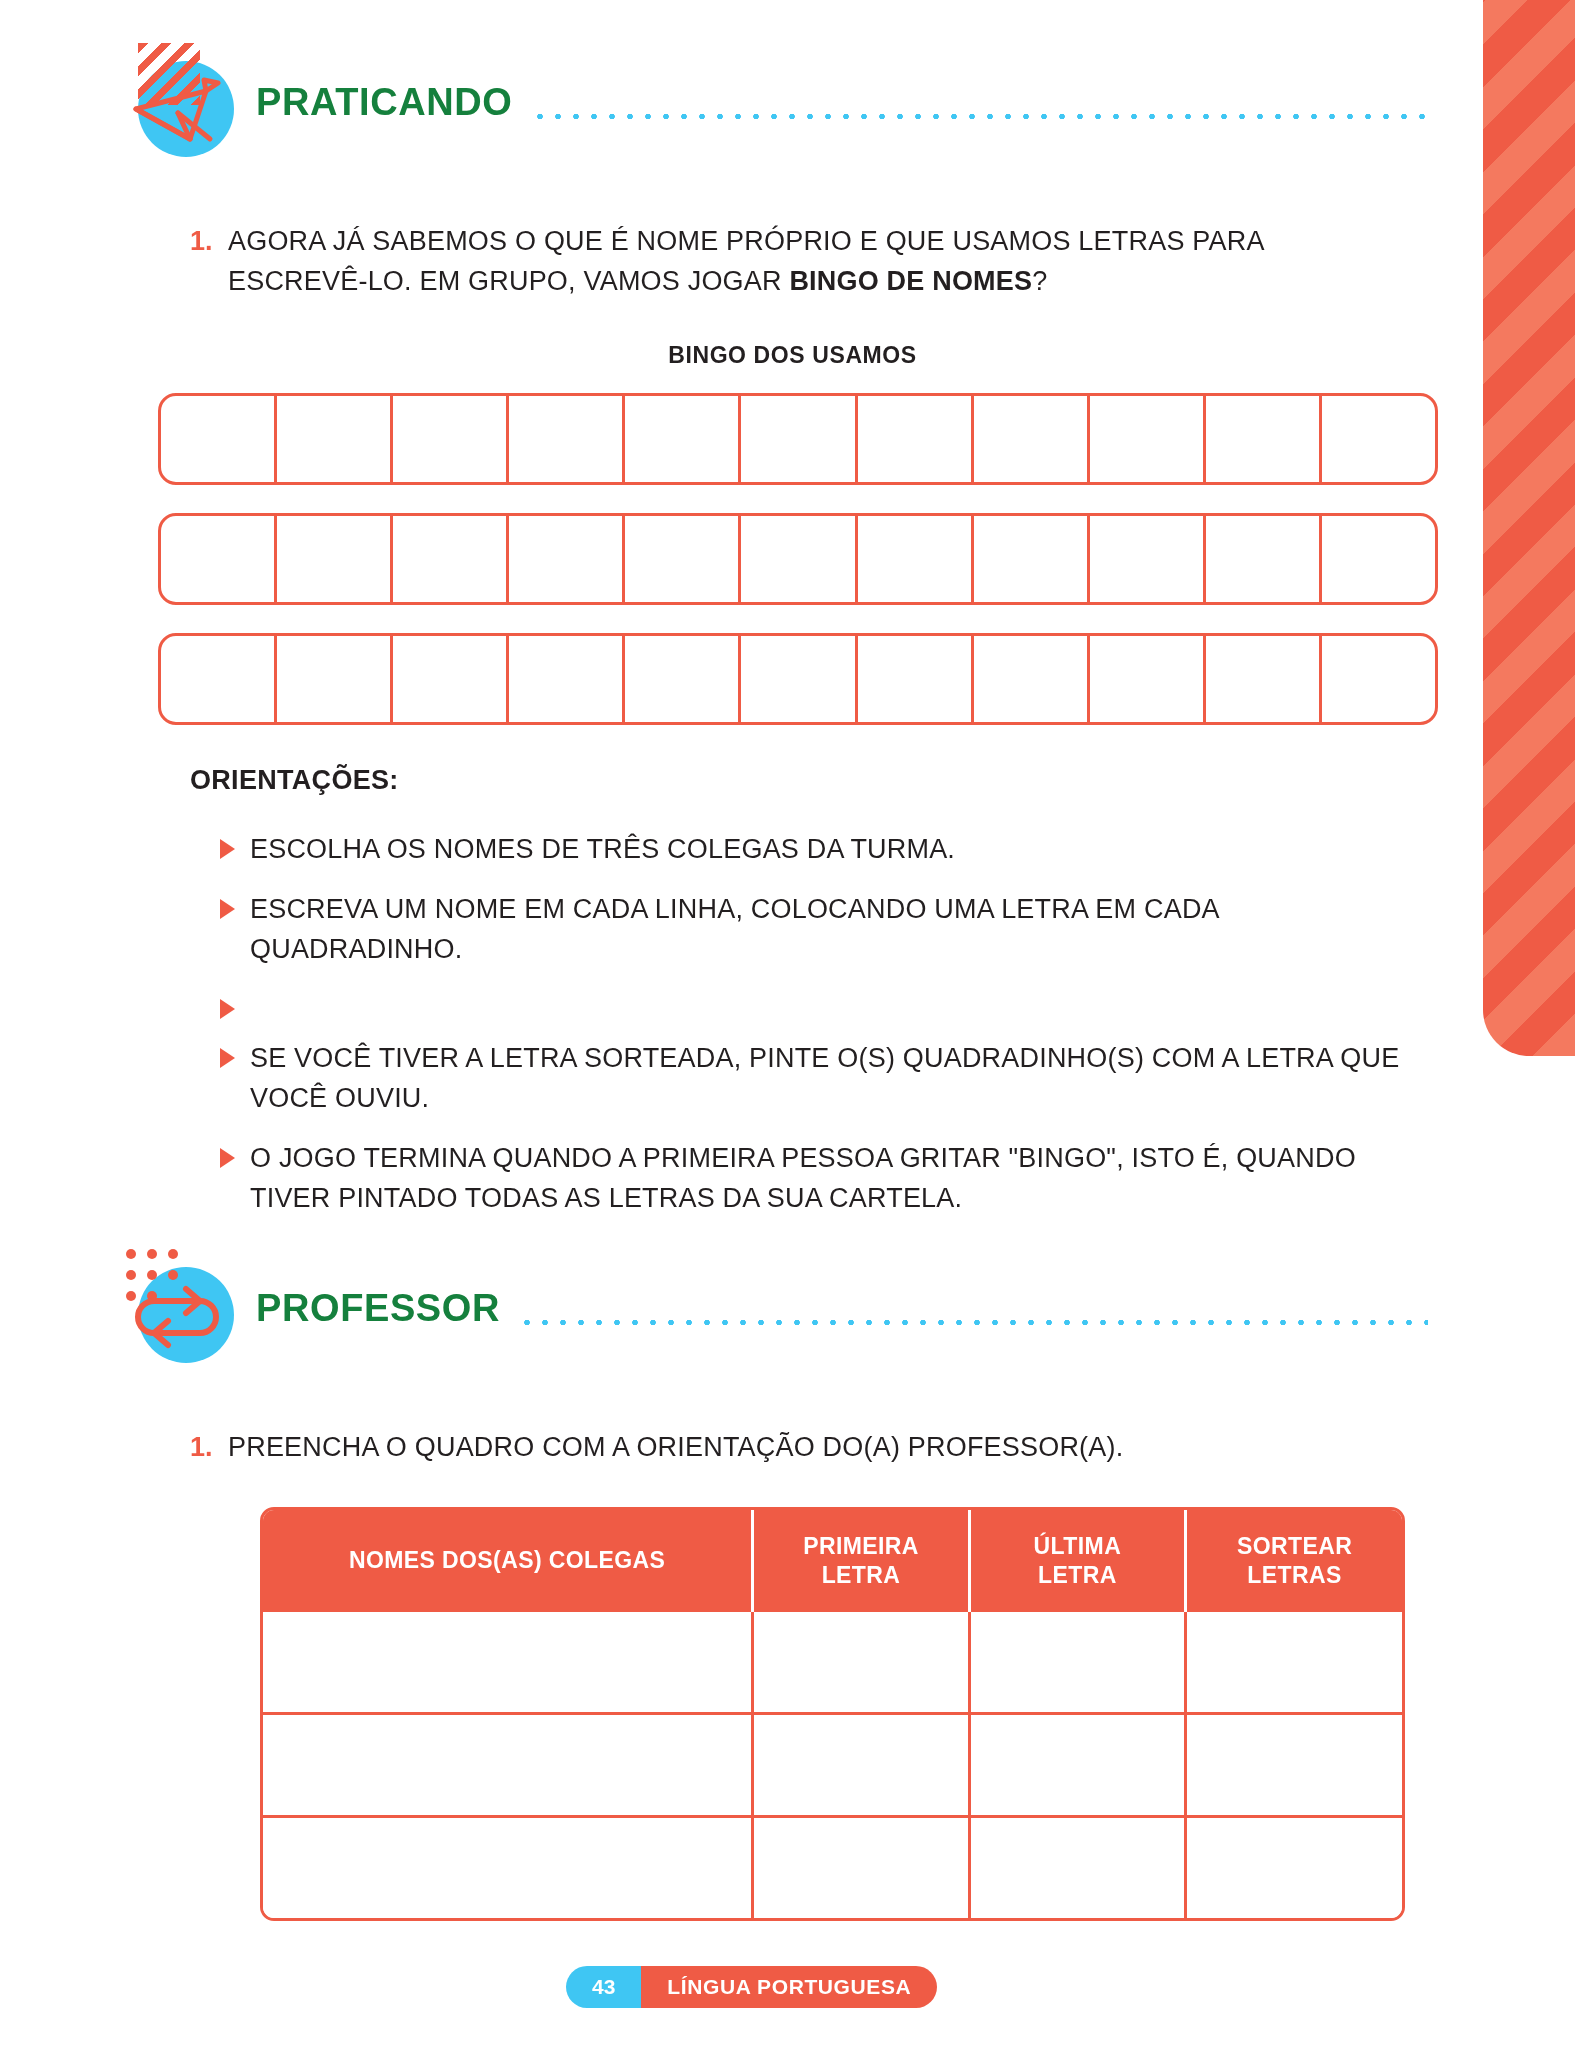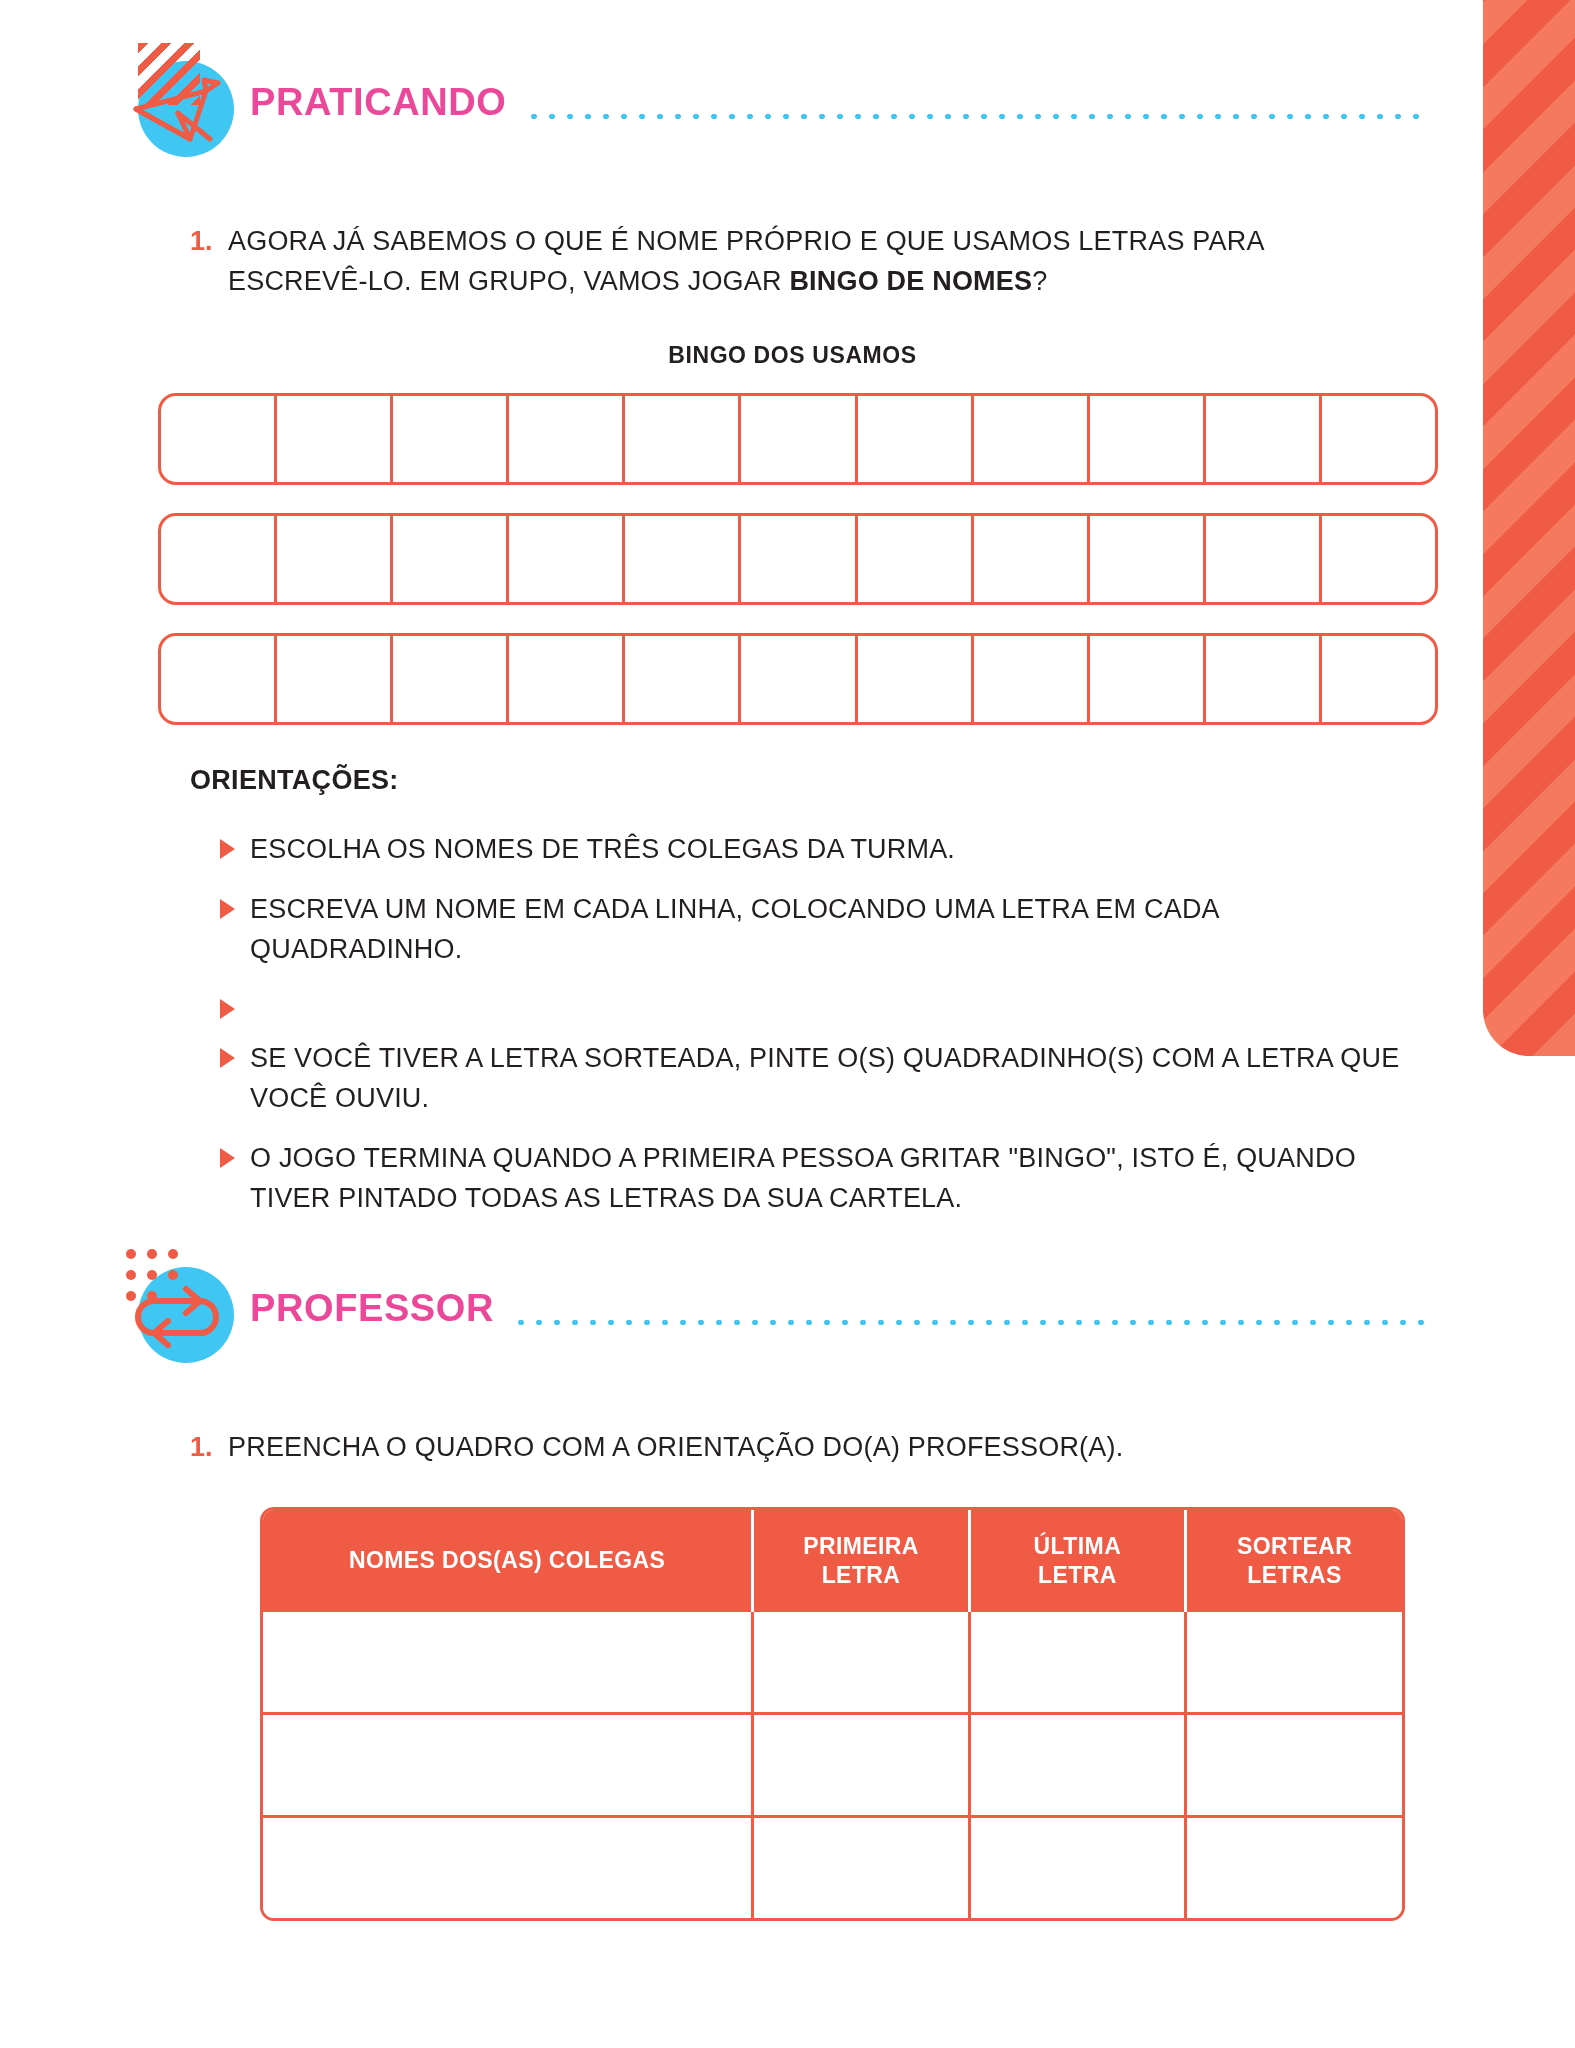--- a/index.html
+++ b/index.html
@@ -92,22 +92,22 @@
   .sh-icon {
     position: absolute;
     left: 0; top: 0;
     width: 118px;
     height: 118px;
   }
   .sh-title {
     font-size: 38px;
     font-weight: bold;
     letter-spacing: 0.6px;
-    color: #ec4899;
-    margin-left: 14px;
+    color: #15803d;
+    margin-left: 20px;
     white-space: nowrap;
   }
   .sh-dots {
     flex: 1 1 auto;
     height: 7px;
     margin-left: 18px;
     margin-top: 28px;
     background-image: radial-gradient(circle, #3fc6f3 2.6px, rgba(255,255,255,0) 3px);
     background-size: 18px 7px;
     background-repeat: repeat-x;
@@ -435,14 +435,18 @@
         <tr>
           <td></td>
           <td></td>
           <td></td>
           <td></td>
         </tr>
       </tbody>
     </table>
   </div>
 
+  <div class="footer" style="left:566px; top:1966px;">
+    <div class="footer-page">43</div>
+    <div class="footer-subject">LÍNGUA PORTUGUESA</div>
+  </div>
 
 </div>
 
 </body></html>

